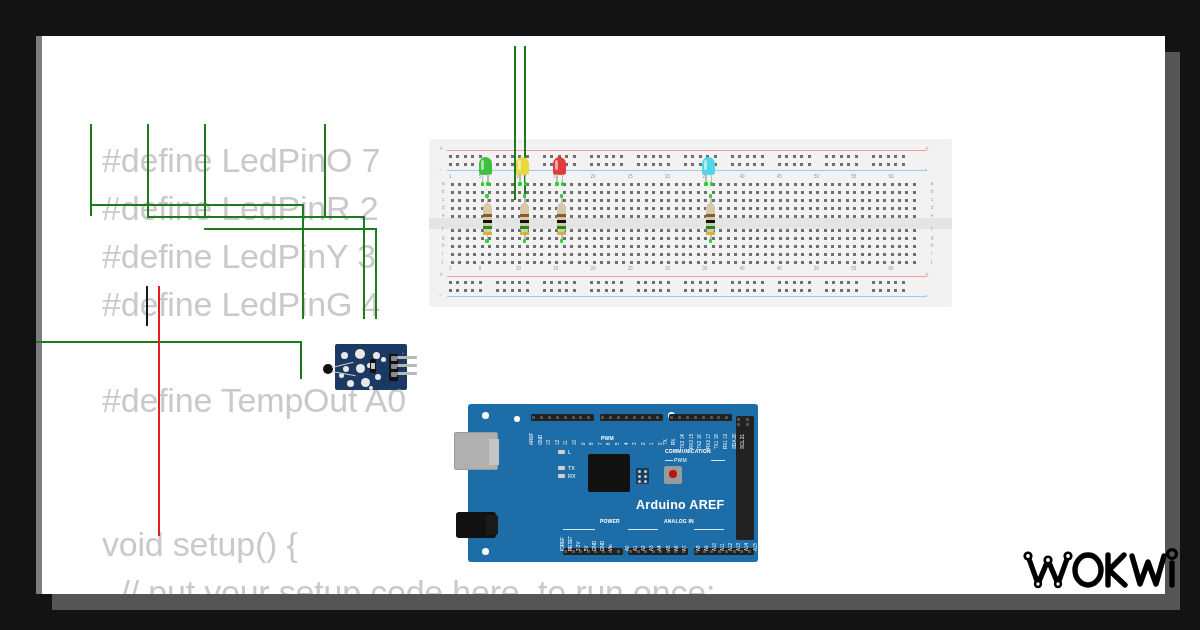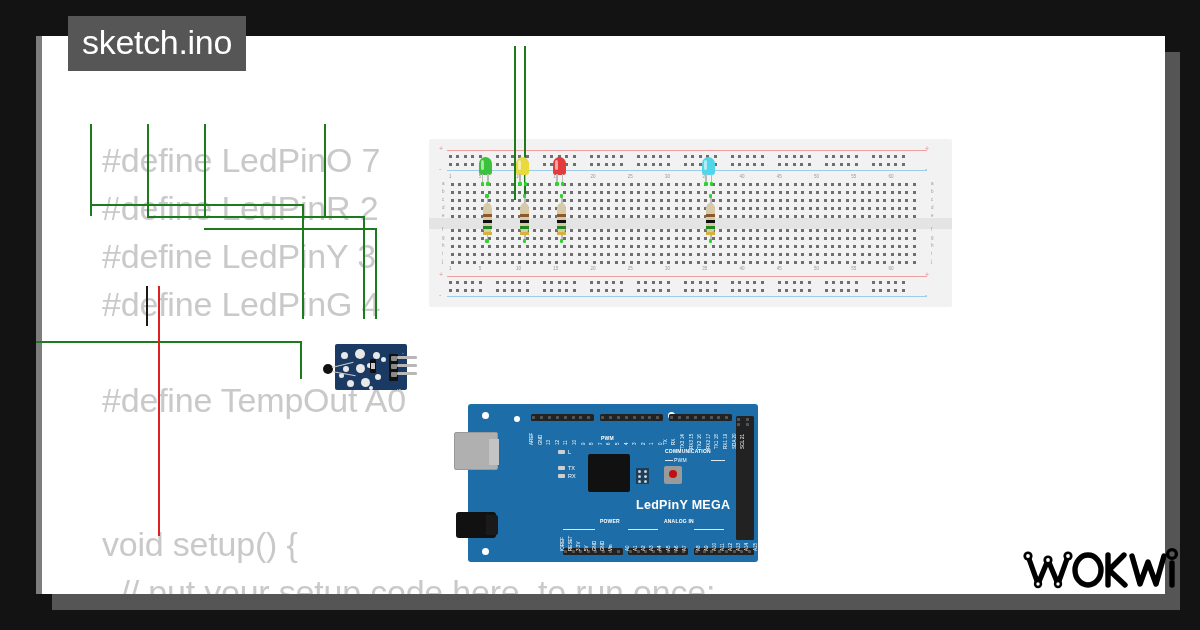--- a/index.html
+++ b/index.html
@@ -1372,21 +1372,21 @@
         <div class="mega-divline" style="left: 160px; top: 125px; width: 30px;"></div>
         <div class="mega-divline" style="left: 226px; top: 125px; width: 30px;"></div>
         <div class="mega-divline" style="left: 197px; top: 56px; width: 8px;"></div>
         <div class="mega-divline" style="left: 243px; top: 56px; width: 14px;"></div>
         <div class="mega-smd-led" style="left: 90px; top: 46px;"></div>
         <div class="mega-led-lbl" style="left: 100px; top: 45px;">L</div>
         <div class="mega-smd-led" style="left: 90px; top: 62px;"></div>
         <div class="mega-led-lbl" style="left: 100px; top: 61px;">TX</div>
         <div class="mega-smd-led" style="left: 90px; top: 70px;"></div>
         <div class="mega-led-lbl" style="left: 100px; top: 69px;">RX</div>
-        <div class="mega-title" style="left: 168px; top: 94px;">LedPinY MEGA</div>
+        <div class="mega-title" style="left: 168px; top: 94px;">Arduino AREF</div>
       </div>
 
     <div class="thermistor" id="thermistor">
         <div class="therm-pcb"></div>
         <div class="therm-pad" style="left: 18px; top: 8px; width: 7px; height: 7px;"></div>
         <div class="therm-pad" style="left: 32px; top: 5px; width: 10px; height: 10px;"></div>
         <div class="therm-pad" style="left: 20px; top: 22px; width: 6px; height: 6px;"></div>
         <div class="therm-pad" style="left: 33px; top: 20px; width: 9px; height: 9px;"></div>
         <div class="therm-pad" style="left: 50px; top: 8px; width: 7px; height: 7px;"></div>
         <div class="therm-pad" style="left: 24px; top: 36px; width: 7px; height: 7px;"></div>
@@ -1489,21 +1489,20 @@
           <div class="band" style="top:23px; background:#1d8a1d"></div>
           <div class="band" style="top:29px; background:#d4b33c"></div>
         </div>
         <div class="pad" style="top:-1px;"></div>
         <div class="pad" style="top:44px;"></div>
       </div>
     </div>
 
   <div class="panel-leftedge"></div>
 
-  <div class="file-tab">sketch.ino</div>
 
   <div class="wokwi-logo">
     <svg width="160" height="52" viewBox="0 0 160 52" aria-hidden="true">
       <g fill="none" stroke="#000" stroke-width="5.2" stroke-linecap="round" stroke-linejoin="round">
 
         <path d="M8 12 L18 40 L28 16 L38 40 L48 12"></path>
       </g>
       <g fill="#000">
         <circle cx="8" cy="12" r="4.6"></circle>
         <circle cx="28" cy="16" r="4.6"></circle>

